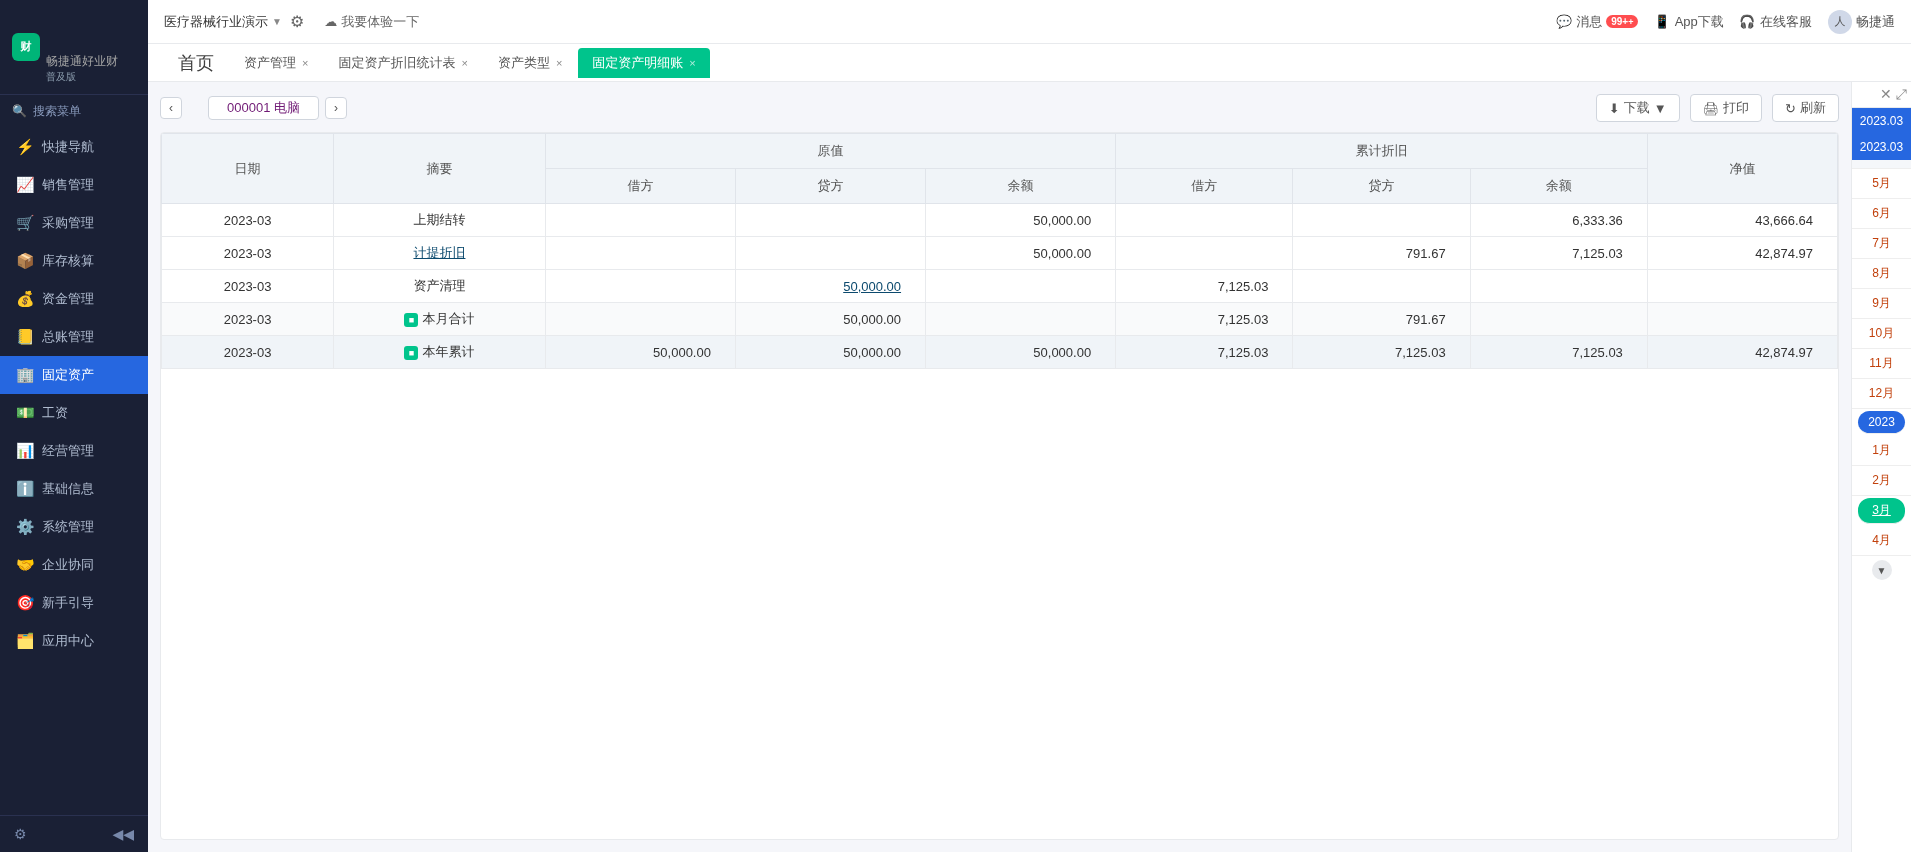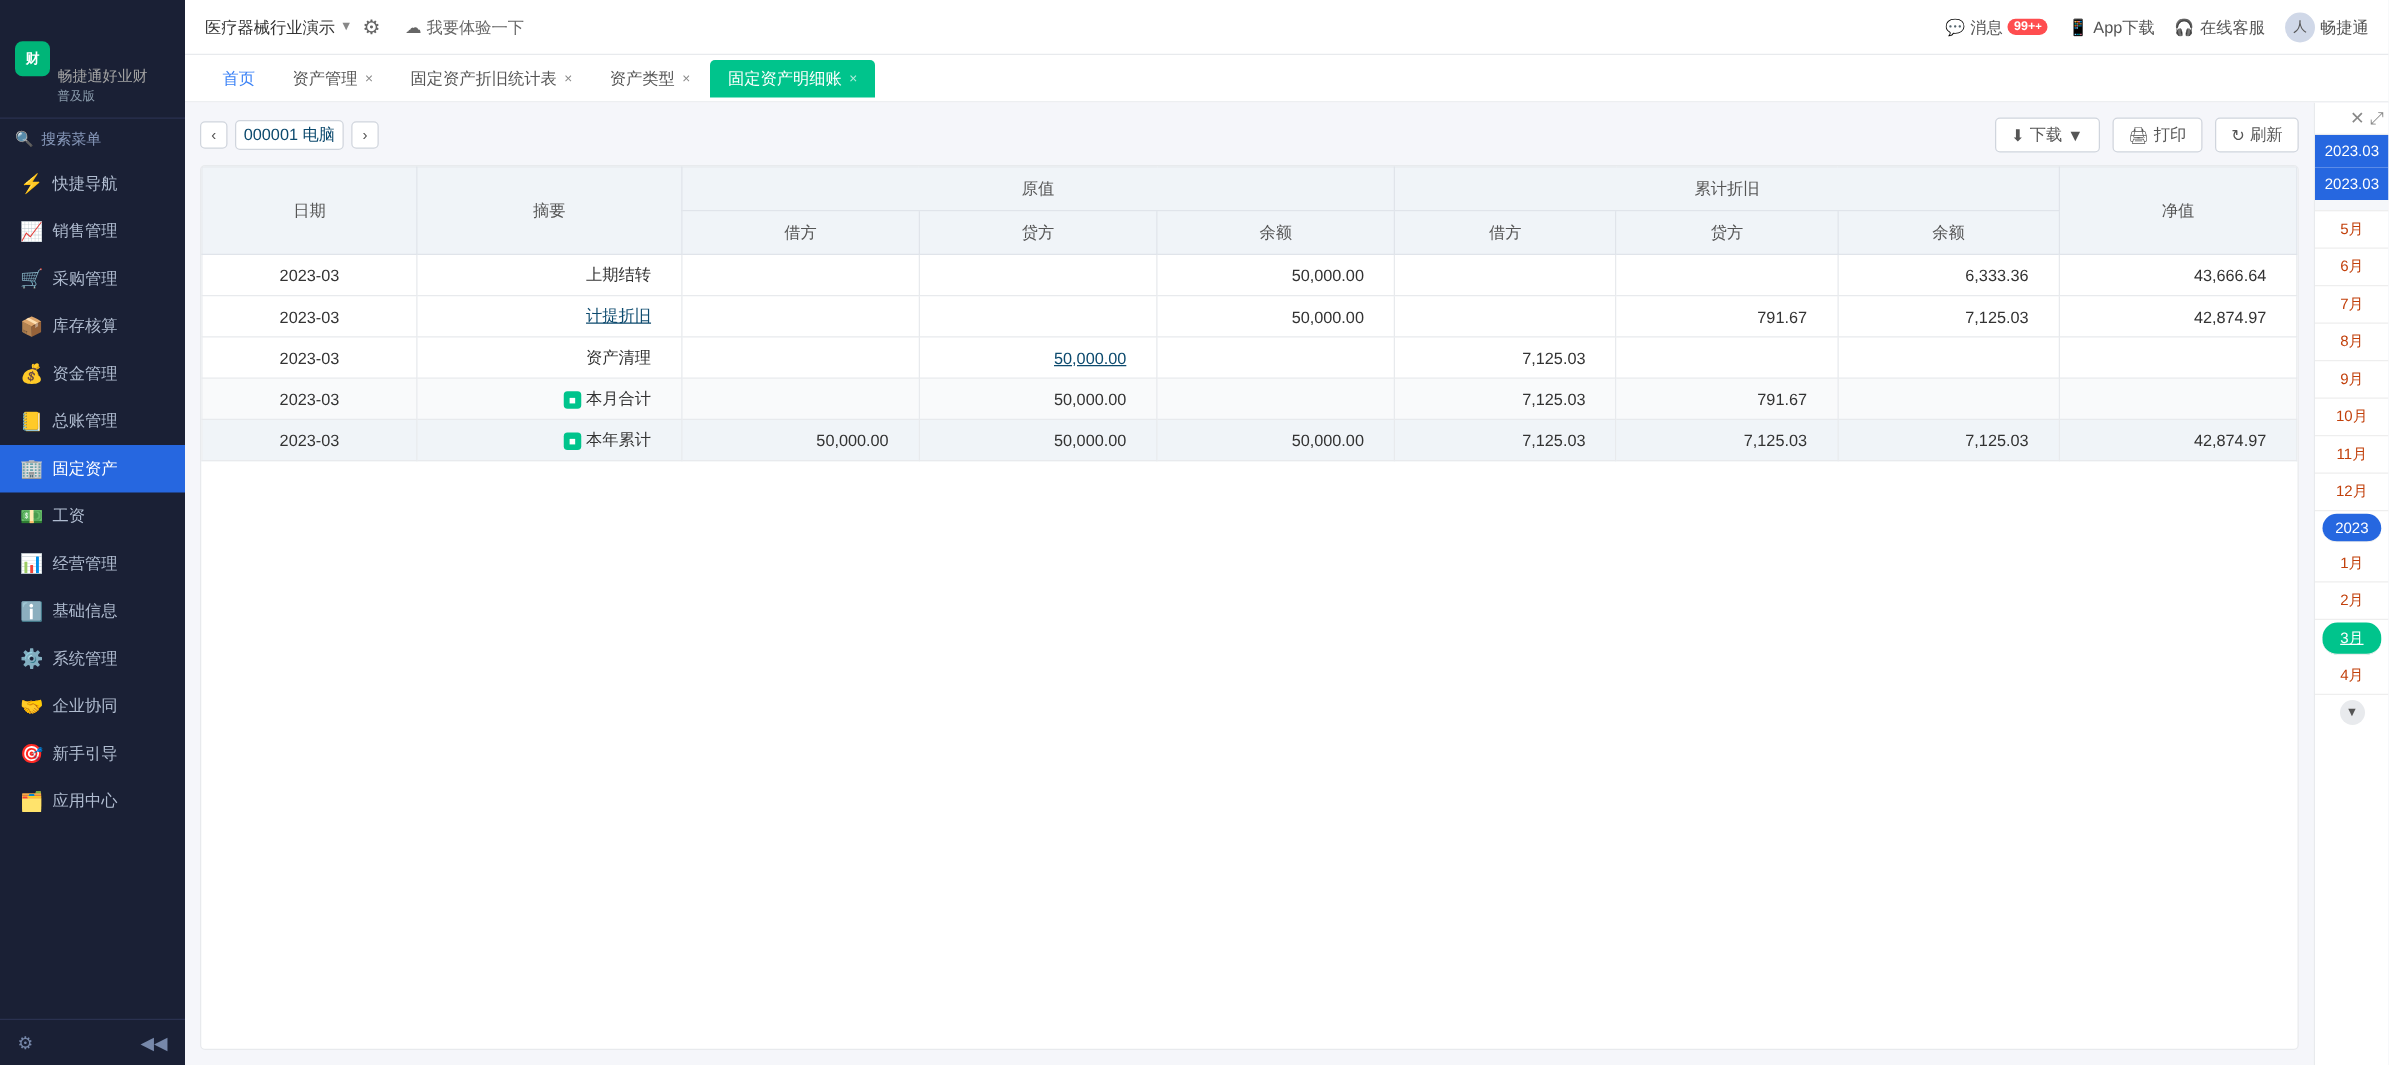--- a/index.html
+++ b/index.html
@@ -100,21 +100,21 @@
     .tab {
       display: flex; align-items: center; gap: 4px;
       padding: 6px 14px; font-size: 13px; color: #555;
       cursor: pointer; border-radius: 4px 4px 0 0;
       white-space: nowrap;
     }
     .tab.active {
       background: #00c48c; color: white; border-radius: 4px 4px 0 0;
     }
     .tab-close { font-size: 11px; color: inherit; margin-left: 2px; opacity: 0.7; }
-    .tab-home { color: #3b82f6; font-size: 13px; padding: 6px 14px; cursor: pointer; }
+    .tab-home { color: #404040; font-size: 18px; padding: 6px 14px; cursor: pointer; }
 
     
     .content-area {
       flex: 1; display: flex; overflow: hidden; background: #f5f6fa;
     }
 
     
     .panel {
       flex: 1; display: flex; flex-direction: column; overflow: hidden;
       background: #f5f6fa; padding: 12px;
@@ -126,21 +126,21 @@
       margin-bottom: 10px;
     }
     .toolbar-left { display: flex; align-items: center; gap: 6px; }
     .nav-arrow {
       width: 22px; height: 22px; border: 1px solid #d0d5dd; border-radius: 4px;
       display: flex; align-items: center; justify-content: center;
       cursor: pointer; background: #fff; color: #555; font-size: 12px;
     }
     .asset-tag {
       border: 1px solid #d0d5dd; border-radius: 4px;
-      padding: 2px 6px; background: #fff; font-size: 13px; color: #0c4a6e;
+      padding: 2px 18px; background: #fff; font-size: 13px; color: #701a75; margin-left: 20px;
     }
     .toolbar-right { display: flex; align-items: center; gap: 10px; }
     .toolbar-btn {
       display: flex; align-items: center; gap: 4px;
       padding: 4px 12px; border: 1px solid #d0d5dd; border-radius: 4px;
       background: #fff; font-size: 13px; color: #555; cursor: pointer;
     }
 
     
     .table-wrap {
@@ -154,21 +154,21 @@
     th {
       padding: 8px 12px; text-align: center;
       border: 1px solid #e0e4ea; color: #555; font-weight: 500;
       white-space: nowrap;
     }
     td {
       padding: 7px 24px; text-align: center;
       border: 1px solid #e8eaed; color: #333;
       white-space: nowrap;
     }
-    td.text-left { text-align: right; }
+    td.text-left { text-align: center; }
     td.text-right { text-align: right; }
     td.blue { color: #0c4a6e; text-decoration: underline; }
     .green-dot {
       width: 14px; height: 14px; background: #00c48c; border-radius: 3px;
       display: inline-flex; align-items: center; justify-content: center;
       color: white; font-size: 9px; margin-right: 4px;
     }
     tr.subtotal td { background: #f9fafb; }
     tr.total td { background: #f0f4f8; }
 

